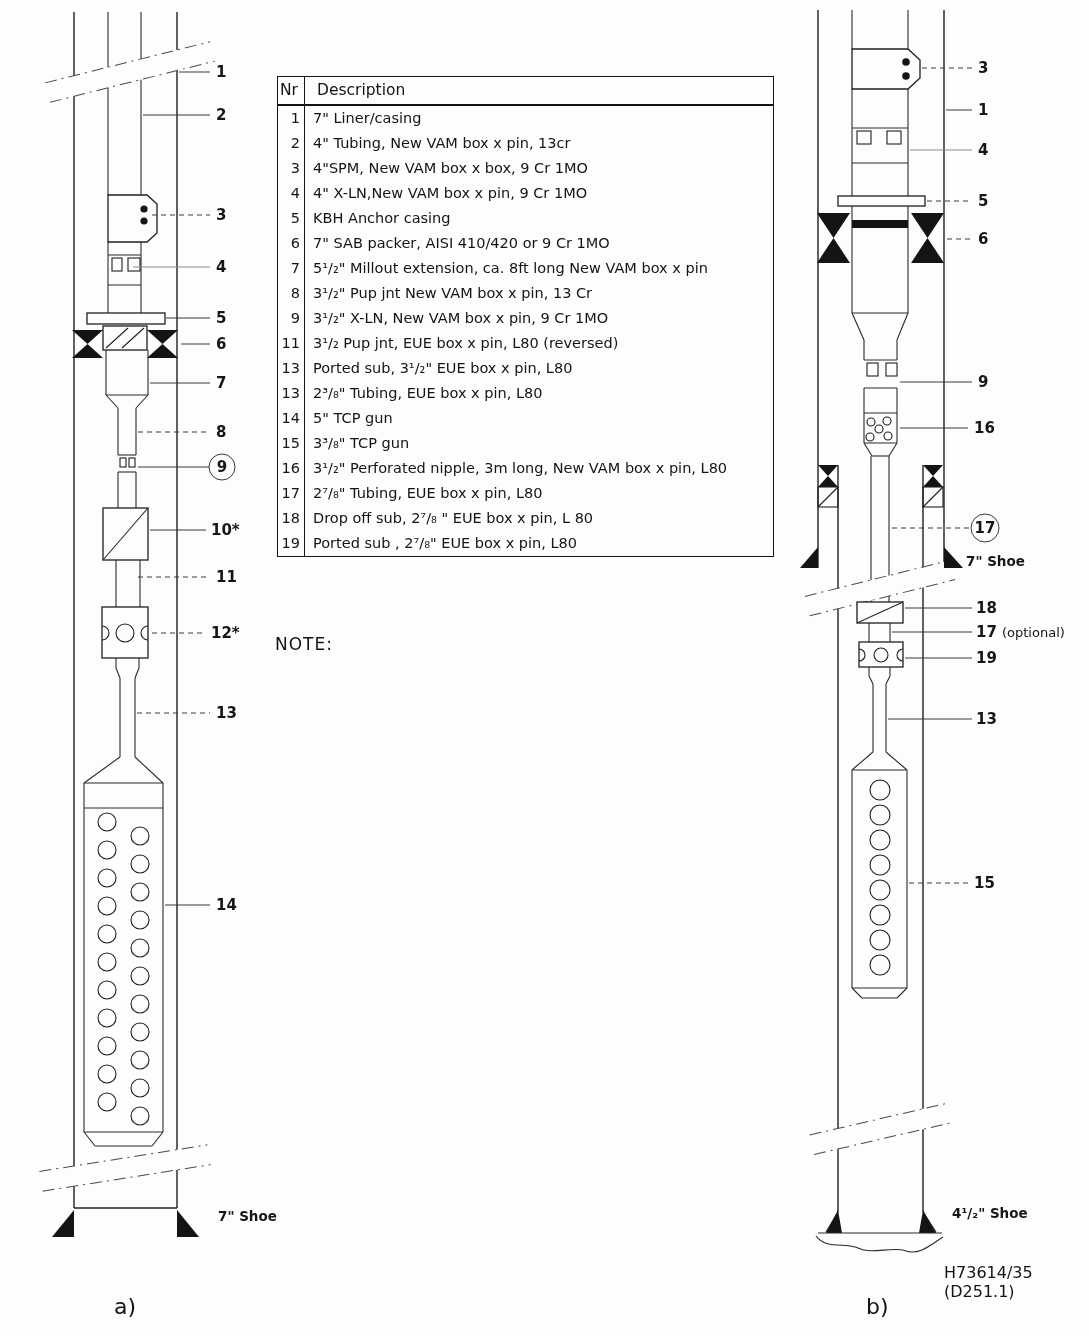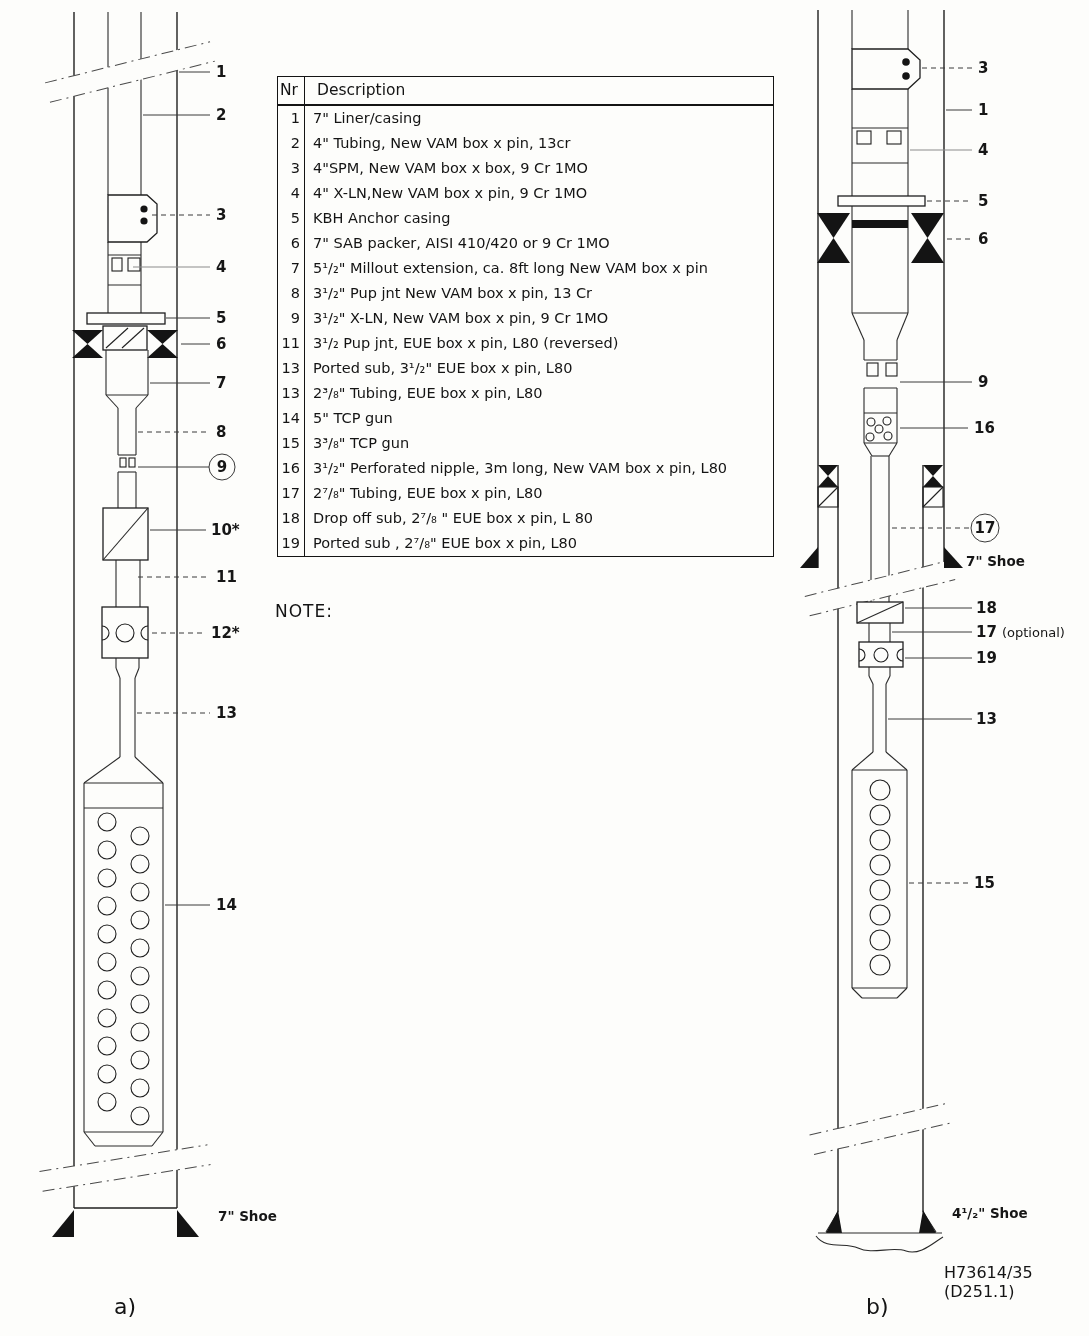--- a/index.html
+++ b/index.html
@@ -21,21 +21,21 @@
   .parts-table{position:absolute;left:277px;top:76px;width:497px;}
   .parts-table table{border-collapse:collapse;width:100%;table-layout:fixed;}
   .parts-table table{border:1.6px solid #141414;}
   .parts-table th,.parts-table td{font-size:14.5px;line-height:25px;height:25px;white-space:nowrap;overflow:hidden;padding:0;font-weight:400;}
   .parts-table thead th{height:27px;line-height:27px;border-bottom:2.6px solid #141414;font-size:15.5px;text-align:left;margin-top:43px;}
   .parts-table .col-nr{width:27px;}
   .parts-table th.nr{padding-left:2px;border-right:1.4px solid #141414;}
   .parts-table th.desc{padding-left:12px;}
   .parts-table td.nr{text-align:right;padding-right:4px;border-right:1.4px solid #141414;}
   .parts-table td.desc{padding-left:8px;}
-  .note-label{position:absolute;left:275px;top:601px;font-size:17px;letter-spacing:1px;}
+  .note-label{position:absolute;left:275px;top:634px;font-size:17px;letter-spacing:1px;}
   .note-lines{position:absolute;left:362px;top:599px;font-size:15px;line-height:26px;}
   .caption{position:absolute;font-size:22px;}
   .caption.a{left:114px;top:1294px;}
   .caption.b{left:866px;top:1294px;}
   .ref-code{position:absolute;left:944px;top:1263px;font-size:16px;}
 </style>
 </head>
 <body>
 
 <div class="canvas">

